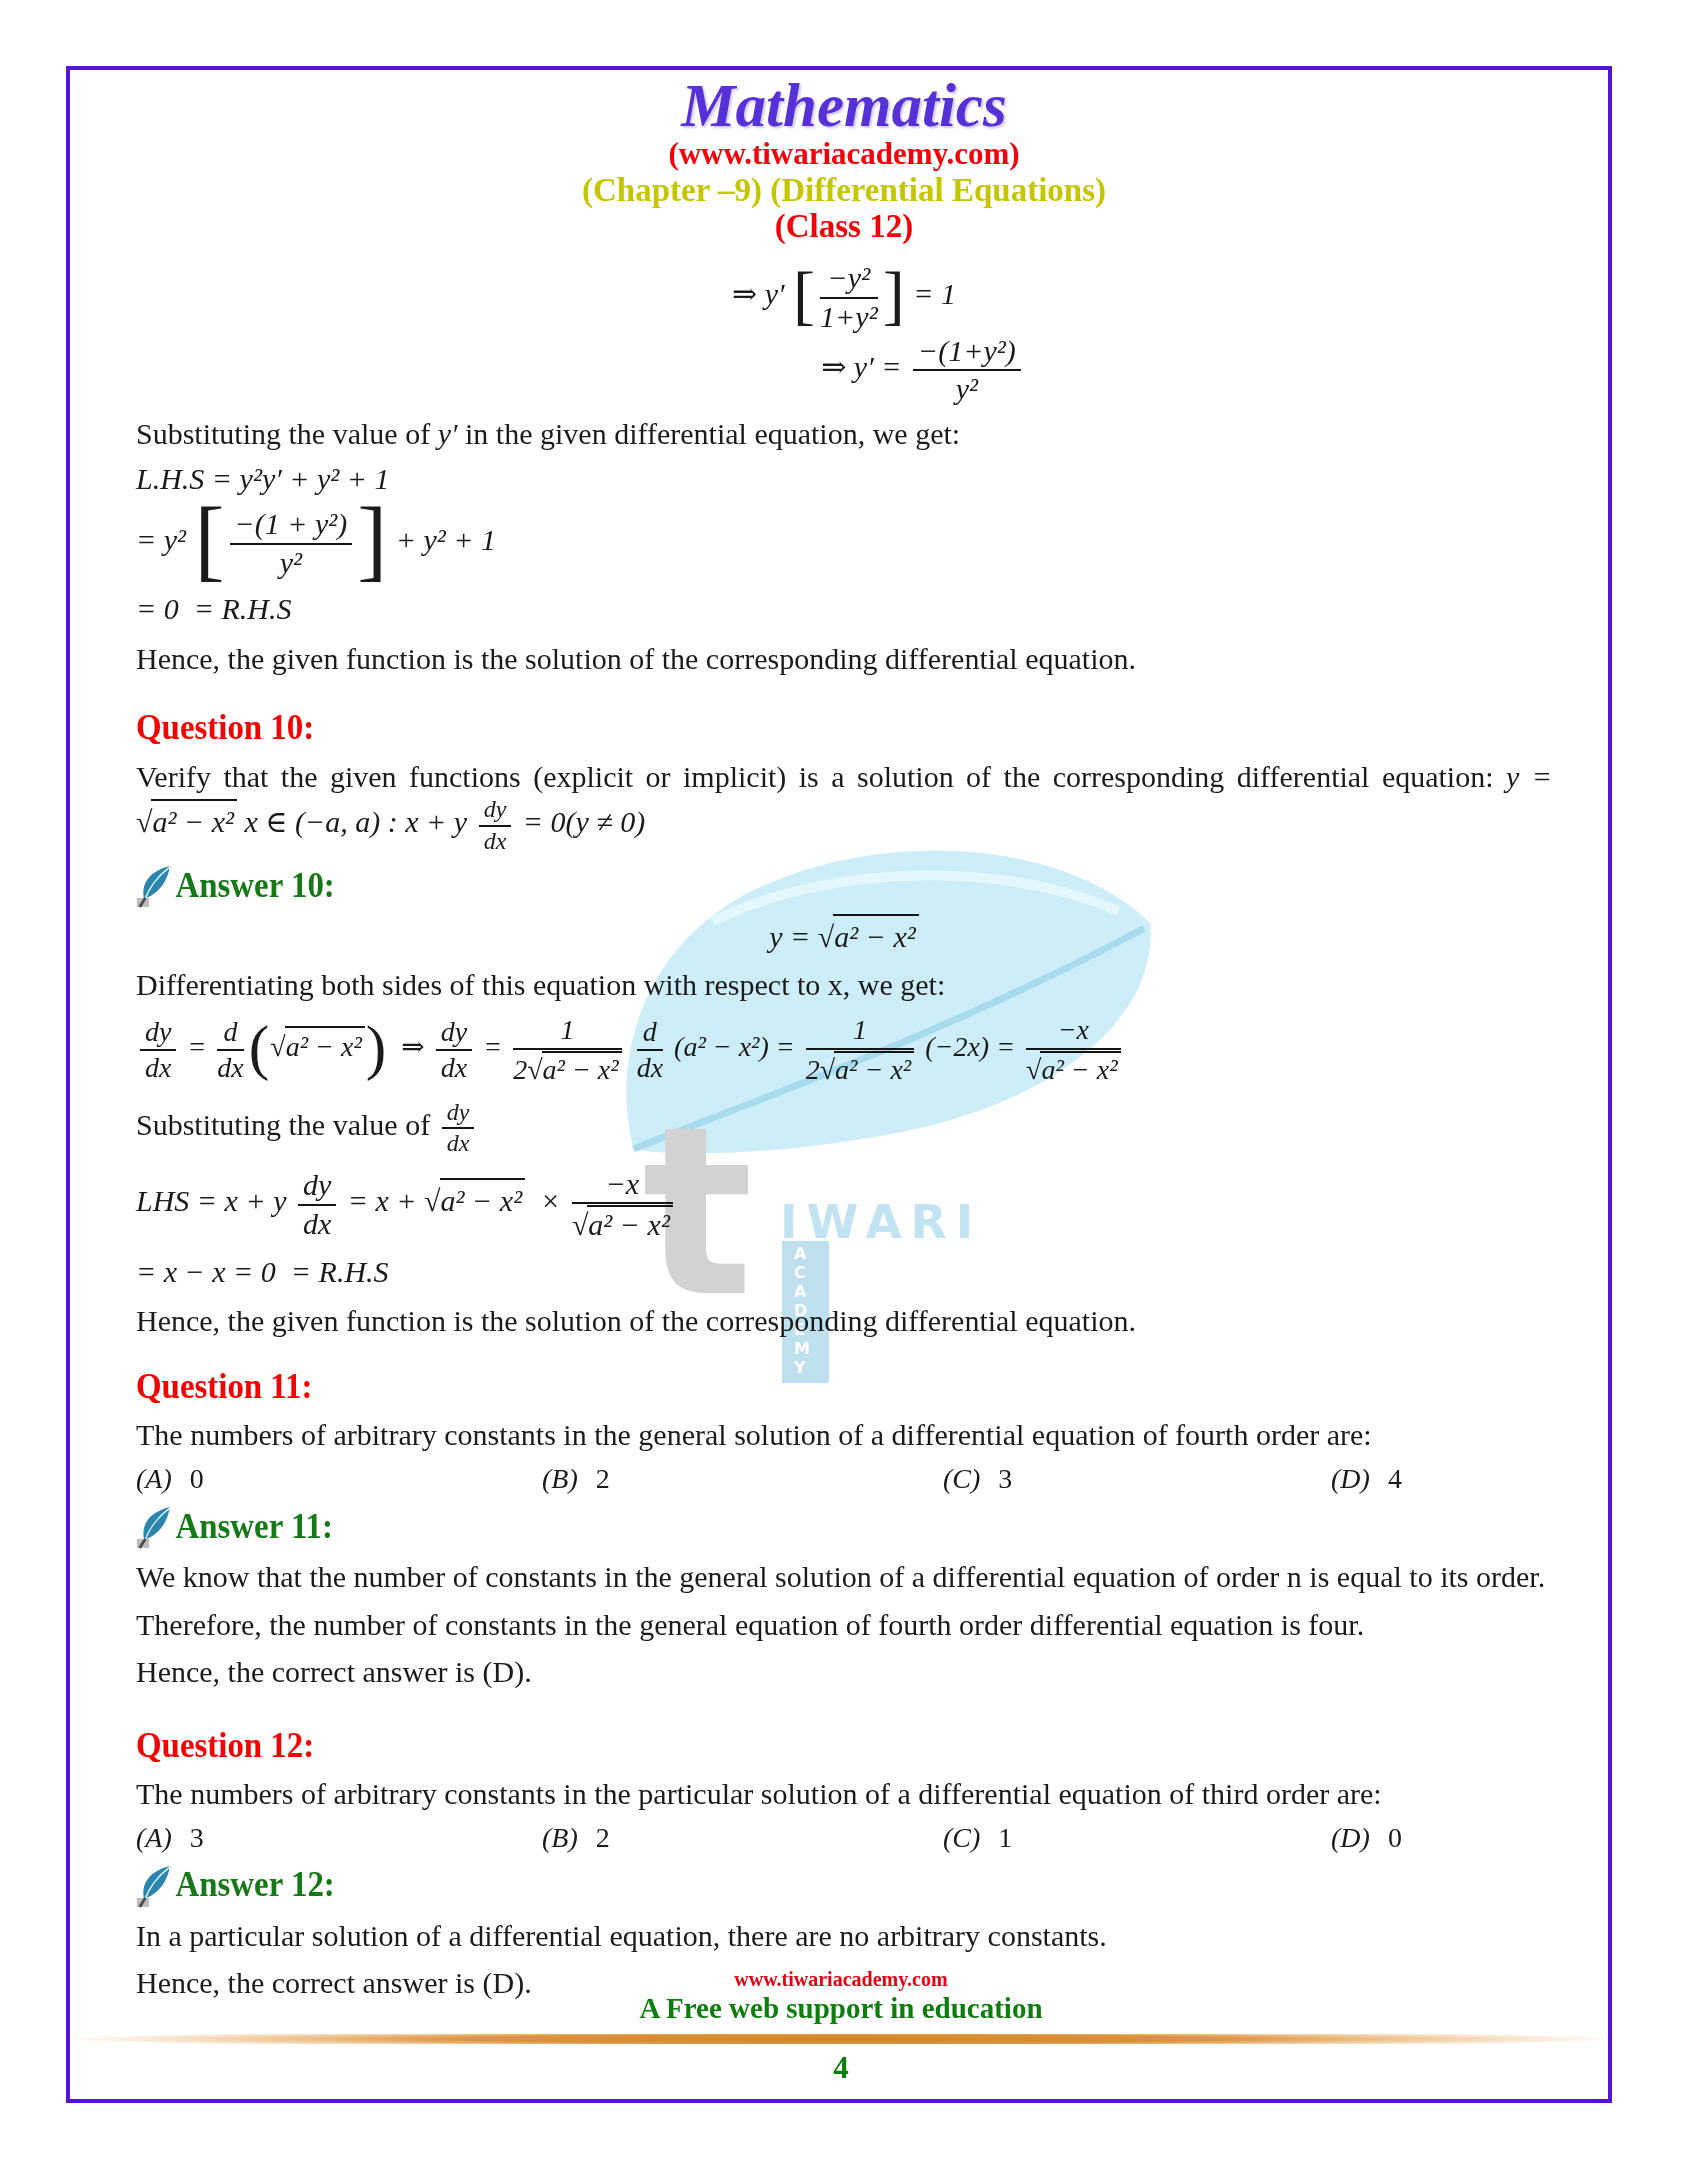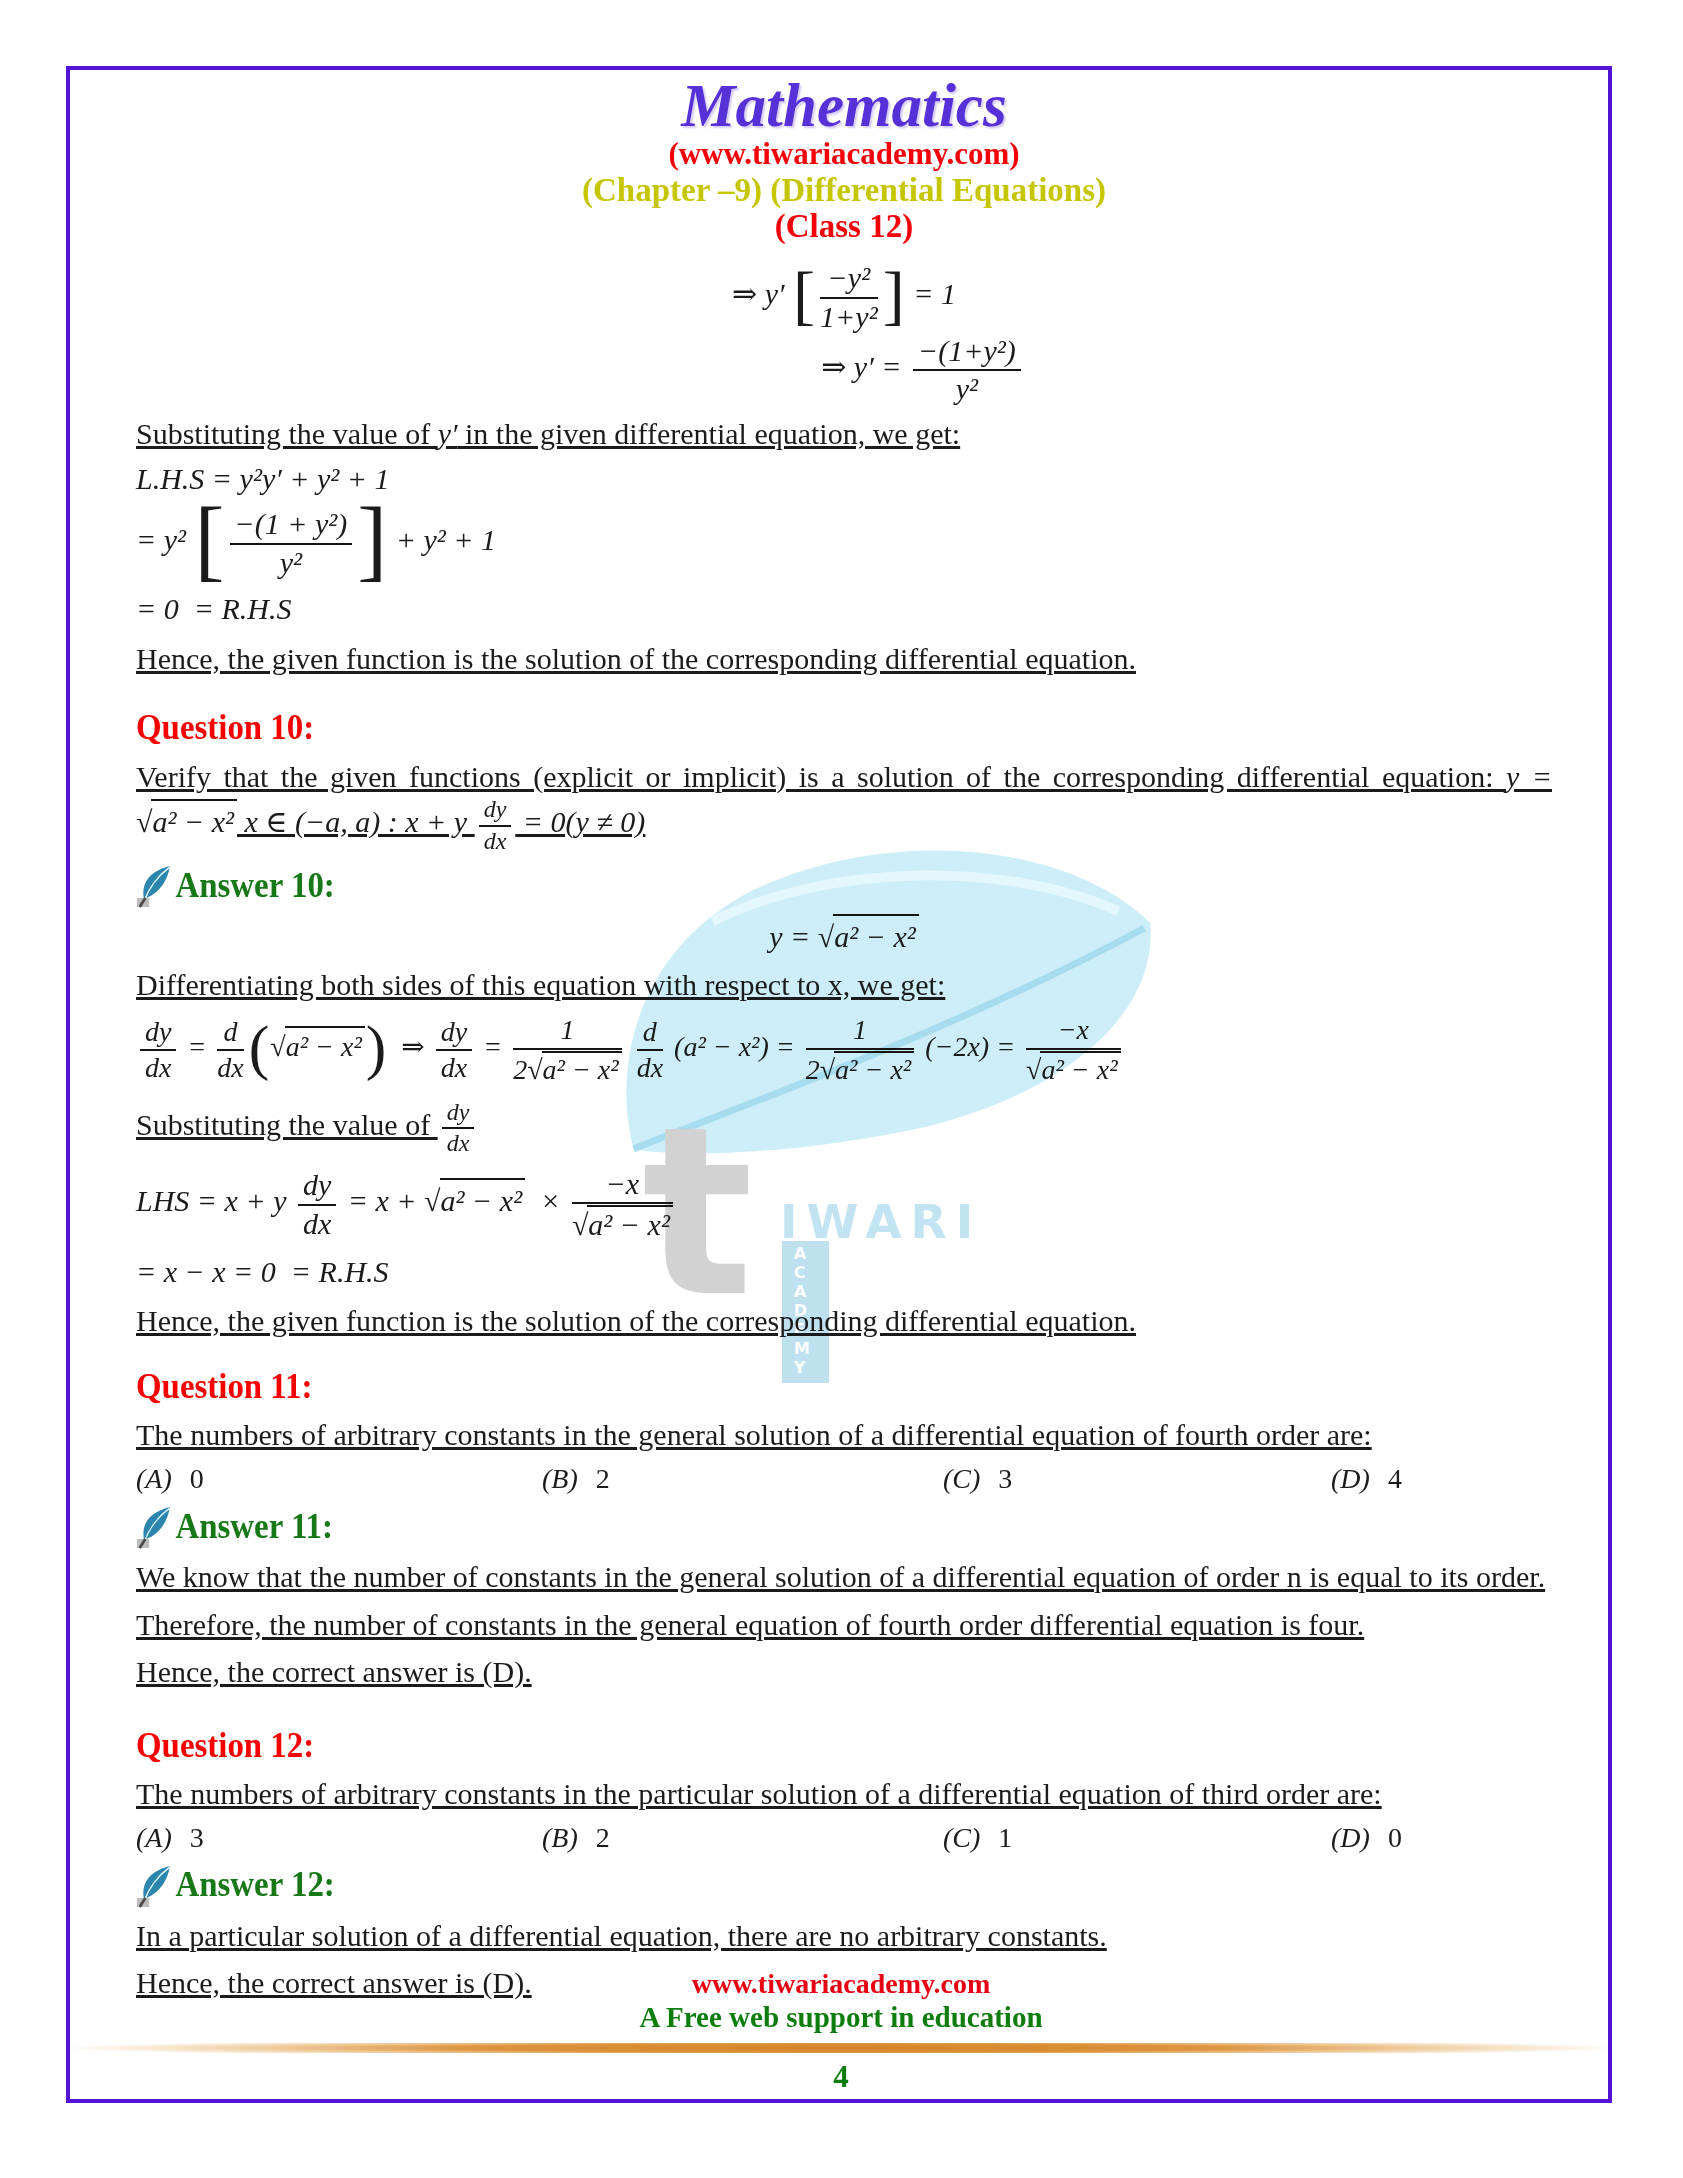--- a/index.html
+++ b/index.html
@@ -35,21 +35,21 @@
   .hdr { text-align:center; padding-top:2px; }
   .hdr .title {
     font-size:61px; font-weight:bold; font-style:italic; color:#5731d8;
     line-height:1.04; text-shadow:2px 2px 2px rgba(87,49,216,0.25);
   }
   .hdr .site    { font-size:31px; font-weight:bold; color:#f40009; line-height:1.1; }
   .hdr .chapter { font-size:33px; font-weight:bold; color:#c6c600; line-height:1.12; }
   .hdr .cls     { font-size:33px; font-weight:bold; color:#f40009; line-height:1.12; }
 
   p, .eq { font-size:30px; line-height:1.32; margin:0; }
-  .bodytext { margin:8px 0 2px;text-decoration:underline; }
+  .bodytext { margin:8px 0 2px; }
   .just { text-align:justify; }
   .eq { white-space:nowrap; }
   .math { font-style:italic; }
   .eq-row1 { display:flex; align-items:center; margin:16px 0 8px;flex-direction:column; }
   .eq-row1 .eq2 { margin-left:158px; }
   .m6 { margin:6px 0; } .m8 { margin:8px 0; } .m10 { margin:10px 0; }
   .center { text-align:center; }
   .tight { font-size:28px; }
 
   .q-head { font-size:35px; font-weight:bold; color:#f70000; line-height:1.15;
@@ -72,21 +72,21 @@
   .bigb { font-style:normal; font-size:2.2em; line-height:0; vertical-align:middle;
           position:relative; top:-3px; padding:0 1px; font-weight:400; }
   .bigb.lg { font-size:3.0em; }
 
   .opt-row { display:flex; margin:8px 0 2px; font-size:28px; }
   .opt-a { width:406px; } .opt-b { width:401px; } .opt-c { width:388px; }
   .opt .val { margin-left:18px; font-style:normal; }
 
   
   .footer { position:absolute; left:70px; top:1968px; width:1542px; z-index:2; text-align:center; }
-  .footer .fsite { font-size:28px; font-weight:bold; color:#e60012; line-height:1.15; }
+  .footer .fsite { font-size:20px; font-weight:bold; color:#e60012; line-height:1.15; }
   .footer .ftag  { font-size:29px; font-weight:bold; color:#0d7d0d; line-height:1.2; }
   .fdivider { height:10px; margin:8px 4px 6px;
     background:radial-gradient(ellipse 52% 95% at 50% 50%, #d2821f 0%, #dd9440 48%, #eec795 70%, rgba(255,255,255,0) 98%); }
   .fpage { font-size:31px; font-weight:bold; color:#0d7d0d; }
 </style>
 </head>
 <body>
 
 <div class="frame"></div>
 

